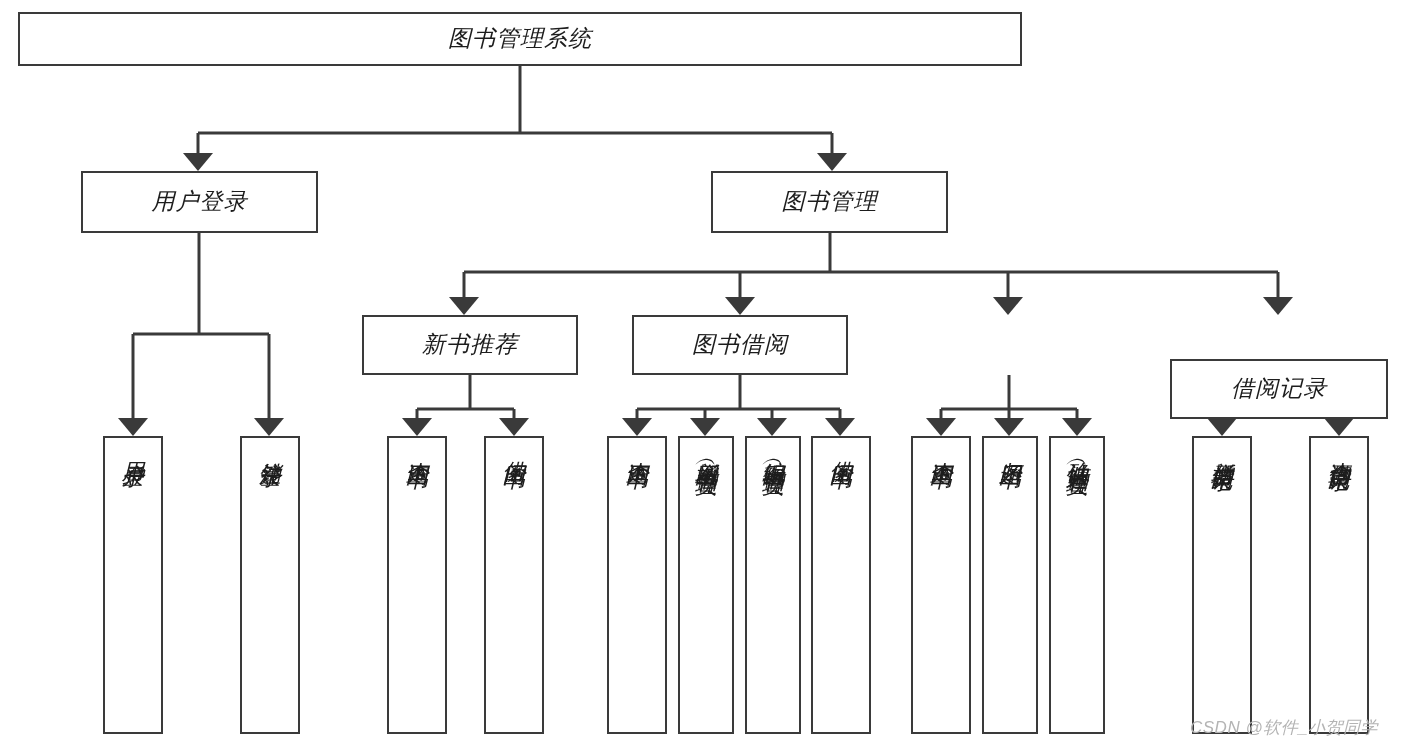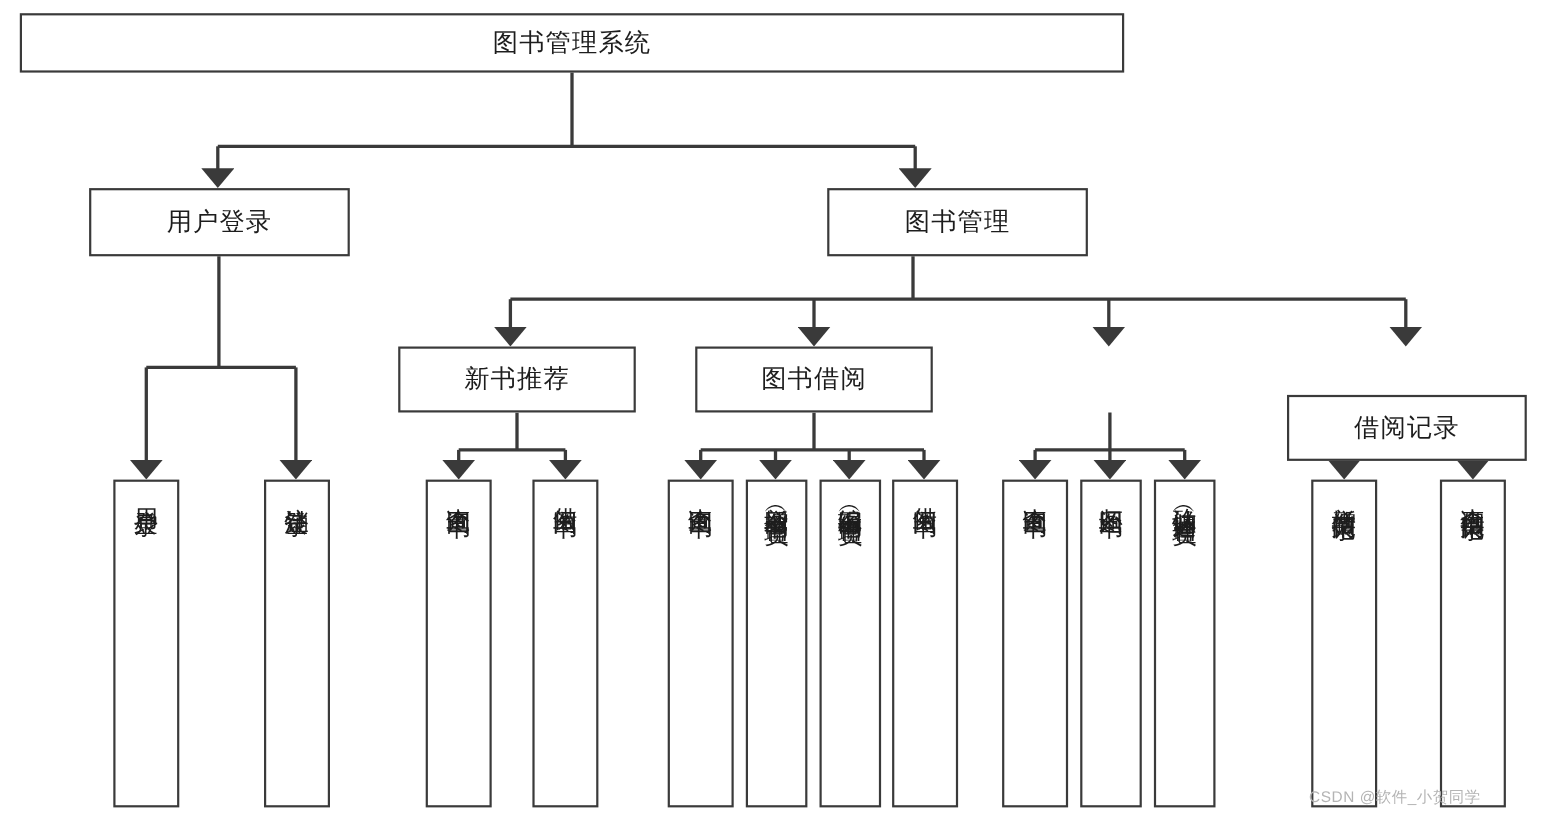--- a/index.html
+++ b/index.html
@@ -9,20 +9,21 @@
   }
   body {
     font-family: "Liberation Sans", "DejaVu Sans", sans-serif;
   }
   #canvas {
     position: relative;
     width: 1405px;
     height: 747px;
     background: #ffffff;
     overflow: hidden;
+    font-style: italic;
   }
   svg.links {
     position: absolute;
     left: 0;
     top: 0;
     width: 1405px;
     height: 747px;
     pointer-events: none;
   }
   .node {
@@ -51,21 +52,21 @@
     justify-content: flex-start;
     align-items: center;
   }
   .node.vert .vtext {
     writing-mode: vertical-rl;
     text-orientation: upright;
     display: block;
   }
   .watermark {
     position: absolute;
-    font-size: 14px;
+    font-size: 17px;
     color: #b4b4b4;
     letter-spacing: 0.5px;
     white-space: nowrap;
     user-select: none;
   }
 </style>
 </head>
 <body>
 
 <div id="canvas">
@@ -120,21 +121,21 @@
     </g>
   </svg>
 
   <div class="node horiz" style="left:18px; top:12px; width:1004px; height:54px;">
     <span>图书管理系统</span>
   </div>
 
   <div class="node horiz" style="left:81px; top:171px; width:237px; height:62px;">
     <span>用户登录</span>
   </div>
-  <div class="node horiz" style="left:752px; top:171px; width:237px; height:62px;">
+  <div class="node horiz" style="left:711px; top:171px; width:237px; height:62px;">
     <span>图书管理</span>
   </div>
 
   <div class="node horiz" style="left:632px; top:315px; width:216px; height:60px;">
     <span>图书借阅</span>
   </div>
   <div class="node horiz" style="left:362px; top:315px; width:216px; height:60px;">
     <span>新书推荐</span>
   </div>
   <div class="node horiz" style="left:1170px; top:315px; width:218px; height:60px;margin-top:44px;">

